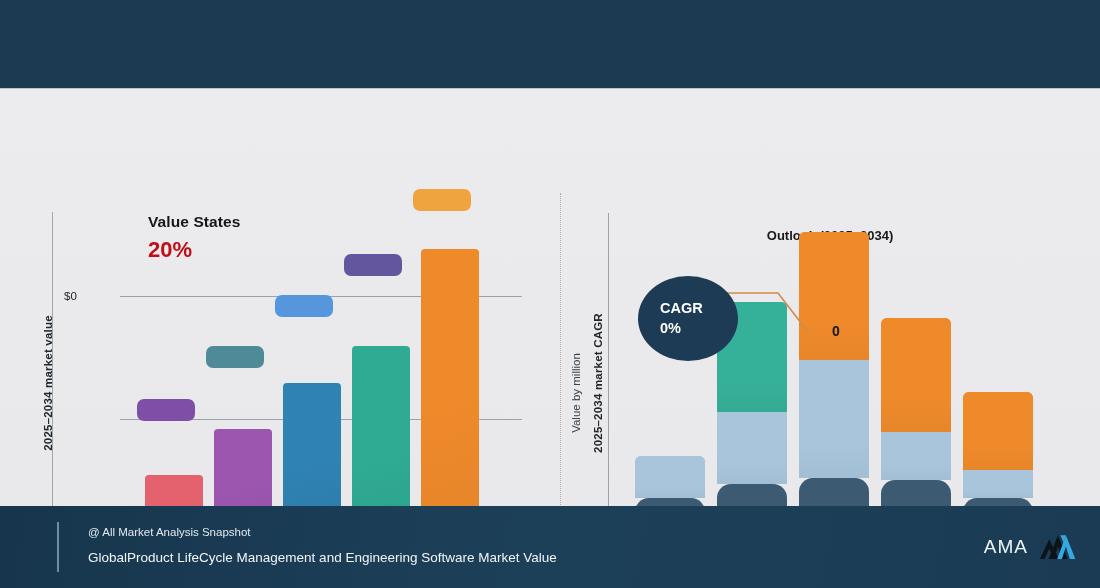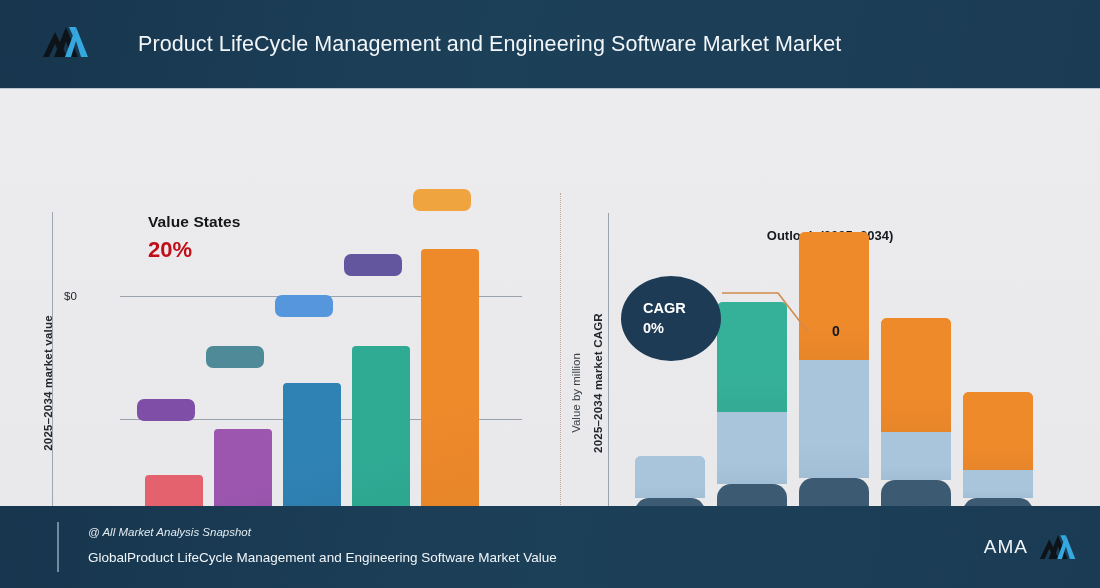--- a/index.html
+++ b/index.html
@@ -93,67 +93,58 @@
 
   .sbar{position:absolute;bottom:0;}
   .seg{position:absolute;left:0;width:100%;}
   .seg-bot{border-radius:0 0 2px 2px;}
   .rxlab{
     position:absolute;top:355px;width:80px;text-align:center;
     font-size:11.5px;color:#1d2227;
   }
 
   #cagr-badge{
-    position:absolute;left:61px;top:99px;width:100px;height:85px;
+    position:absolute;left:78px;top:99px;width:100px;height:85px;
     border-radius:50%;
     background:#1d3b54;
     display:flex;flex-direction:column;justify-content:center;align-items:flex-start;
     padding-left:22px;box-sizing:border-box;
   }
   #cagr-badge div{color:#fff;font-size:14.5px;font-weight:700;line-height:1.32;}
   #connector{position:absolute;left:160px;top:100px;width:130px;height:70px;}
   #zero-label{
     position:absolute;left:272px;top:146px;
     font-size:14px;font-weight:700;color:#14181c;
   }
 
   
   #footer{
     position:absolute;left:0;top:506px;width:1100px;height:82px;
     background:linear-gradient(100deg,#17364e 0%,#1d4059 50%,#1a3b53 100%);
   }
   #footer-rule{position:absolute;left:57px;top:16px;width:2px;height:50px;background:#6f8ca3;}
   #footer-line1{
     position:absolute;left:88px;top:20px;
-    font-size:11.5px;color:#e2eaf0;font-style:italic;
+    font-size:11.5px;color:#e2eaf0;
   }
   #footer-line2{
     position:absolute;left:88px;top:44px;
     font-size:13.5px;color:#f0f5f9;
   }
   #footer-brand{
     position:absolute;right:72px;top:30px;
     font-size:19px;color:#f0f5f9;letter-spacing:1px;
   }
   #footer-logo{position:absolute;right:18px;top:27px;width:48px;height:30px;}
 </style>
 </head>
 <body>
 
 <div id="page">
 
-  <div id="header">
-    <svg id="logo-mark" viewBox="0 0 48 38">
-      <path d="M1 33 L13 8 L25 33 L19 33 L13 20 L7 33 Z" fill="#0d1419"></path>
-      <path d="M12 33 L24 3 L36 33 L29 33 L24 17 L19 33 Z" fill="#0d1419"></path>
-      <path d="M23 33 L34 3 L46 33 L39 33 L34 17 L29 33 Z" fill="#35a8e0"></path>
-      <path d="M27 3 L34 3 L31 12 Z" fill="#35a8e0"></path>
-    </svg>
-    <div id="header-title">Product LifeCycle Management and Engineering Software Market Market</div>
-  </div>
 
   <div id="panel">
 
     <div id="divider"></div>
 
     <div id="left-chart">
 
       <div id="left-yaxis"></div>
       <div id="left-ylabel">2025–2034 market value</div>
       <div id="left-value-label">Value by million</div>

